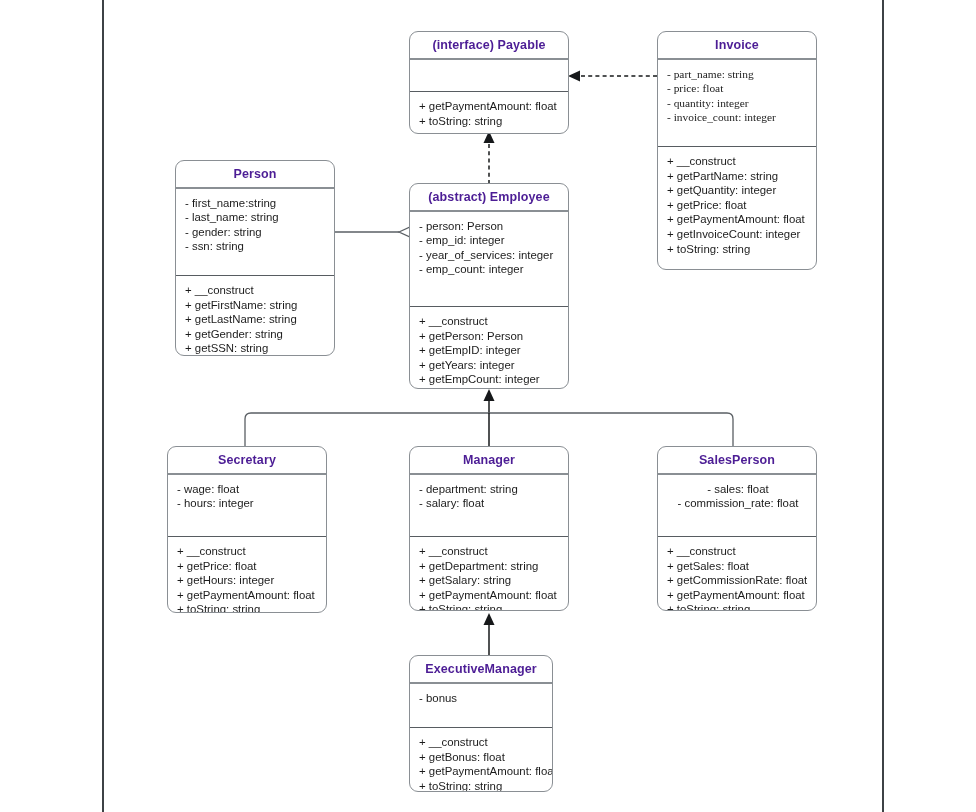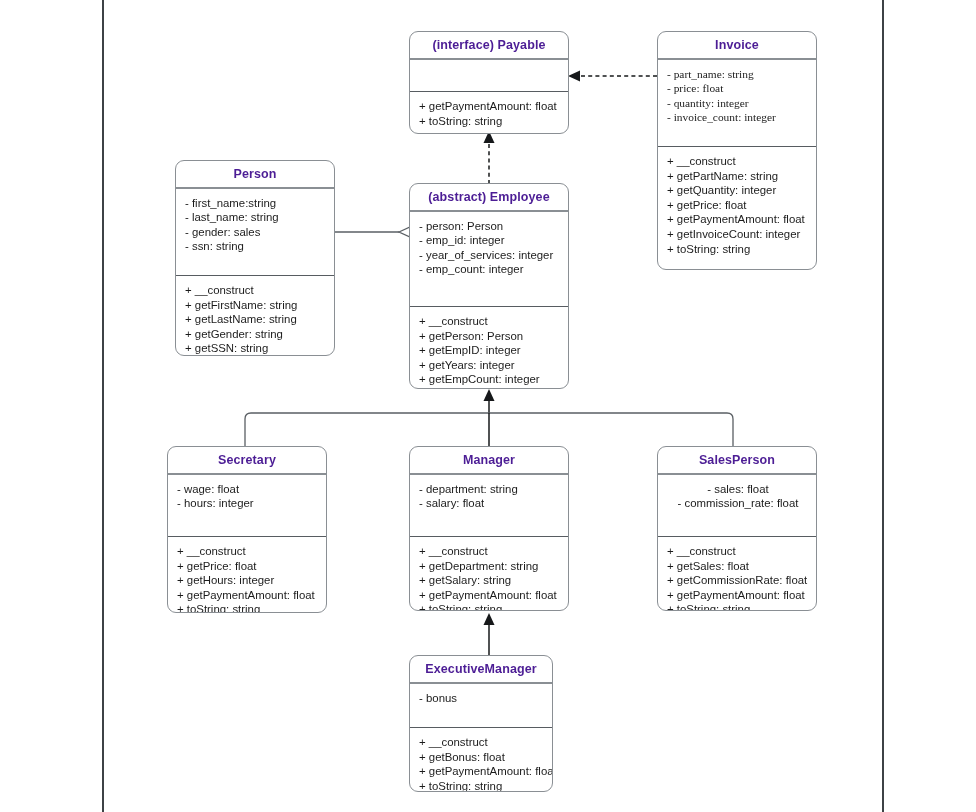--- a/index.html
+++ b/index.html
@@ -165,21 +165,21 @@
       <div class="uml-row">+ toString: string</div>
     </div>
   </div>
 
   <div class="uml-class" style="left:167px; top:160px; width:160px; height:196px;margin-left:8px;">
     <div class="uml-title">Person</div>
     <div class="uml-sep light"></div>
     <div class="uml-compartment" style="height:70px;">
       <div class="uml-row">- first_name:string</div>
       <div class="uml-row">- last_name: string</div>
-      <div class="uml-row">- gender: sales</div>
+      <div class="uml-row">- gender: string</div>
       <div class="uml-row">- ssn: string</div>
     </div>
     <div class="uml-sep"></div>
     <div class="uml-compartment">
       <div class="uml-row">+ __construct</div>
       <div class="uml-row">+ getFirstName: string</div>
       <div class="uml-row">+ getLastName: string</div>
       <div class="uml-row">+ getGender: string</div>
       <div class="uml-row">+ getSSN: string</div>
       <div class="uml-row">+ toString: string</div>

